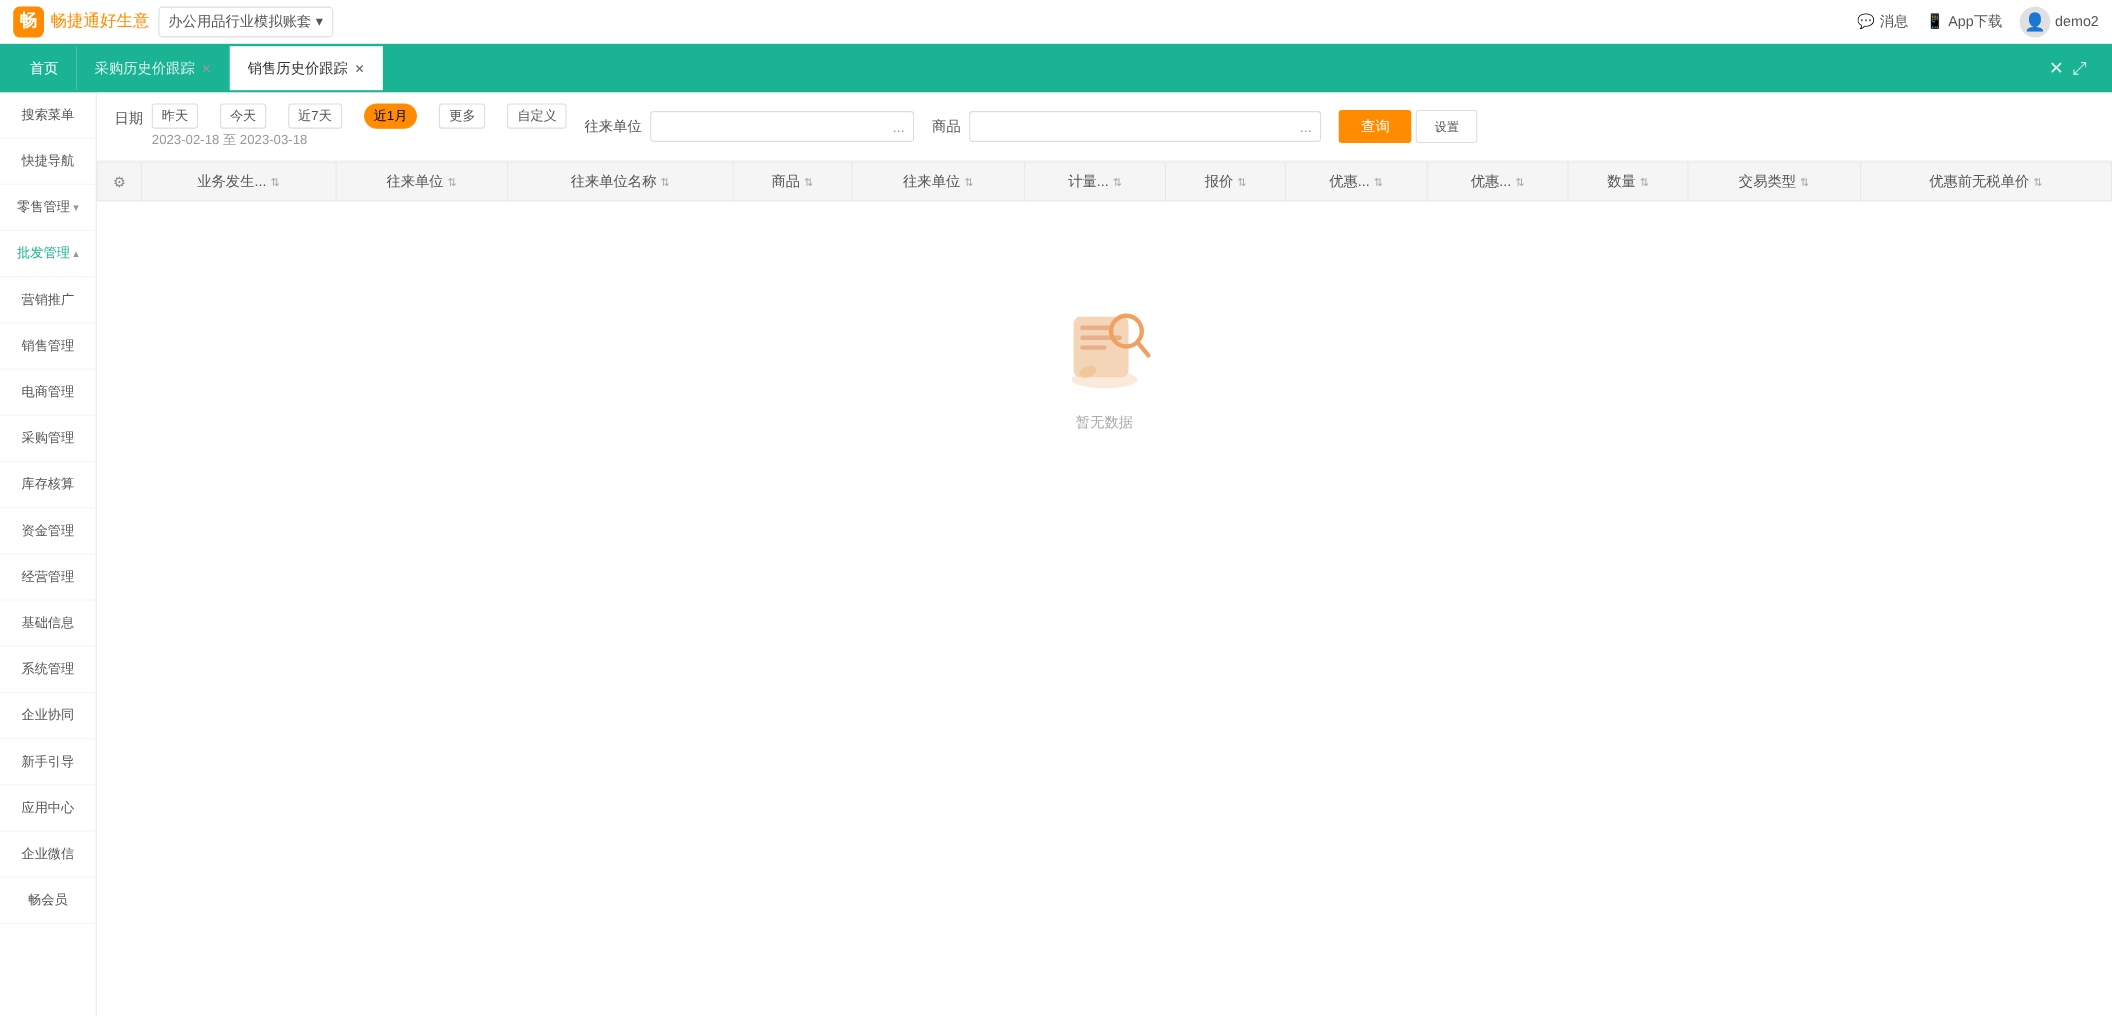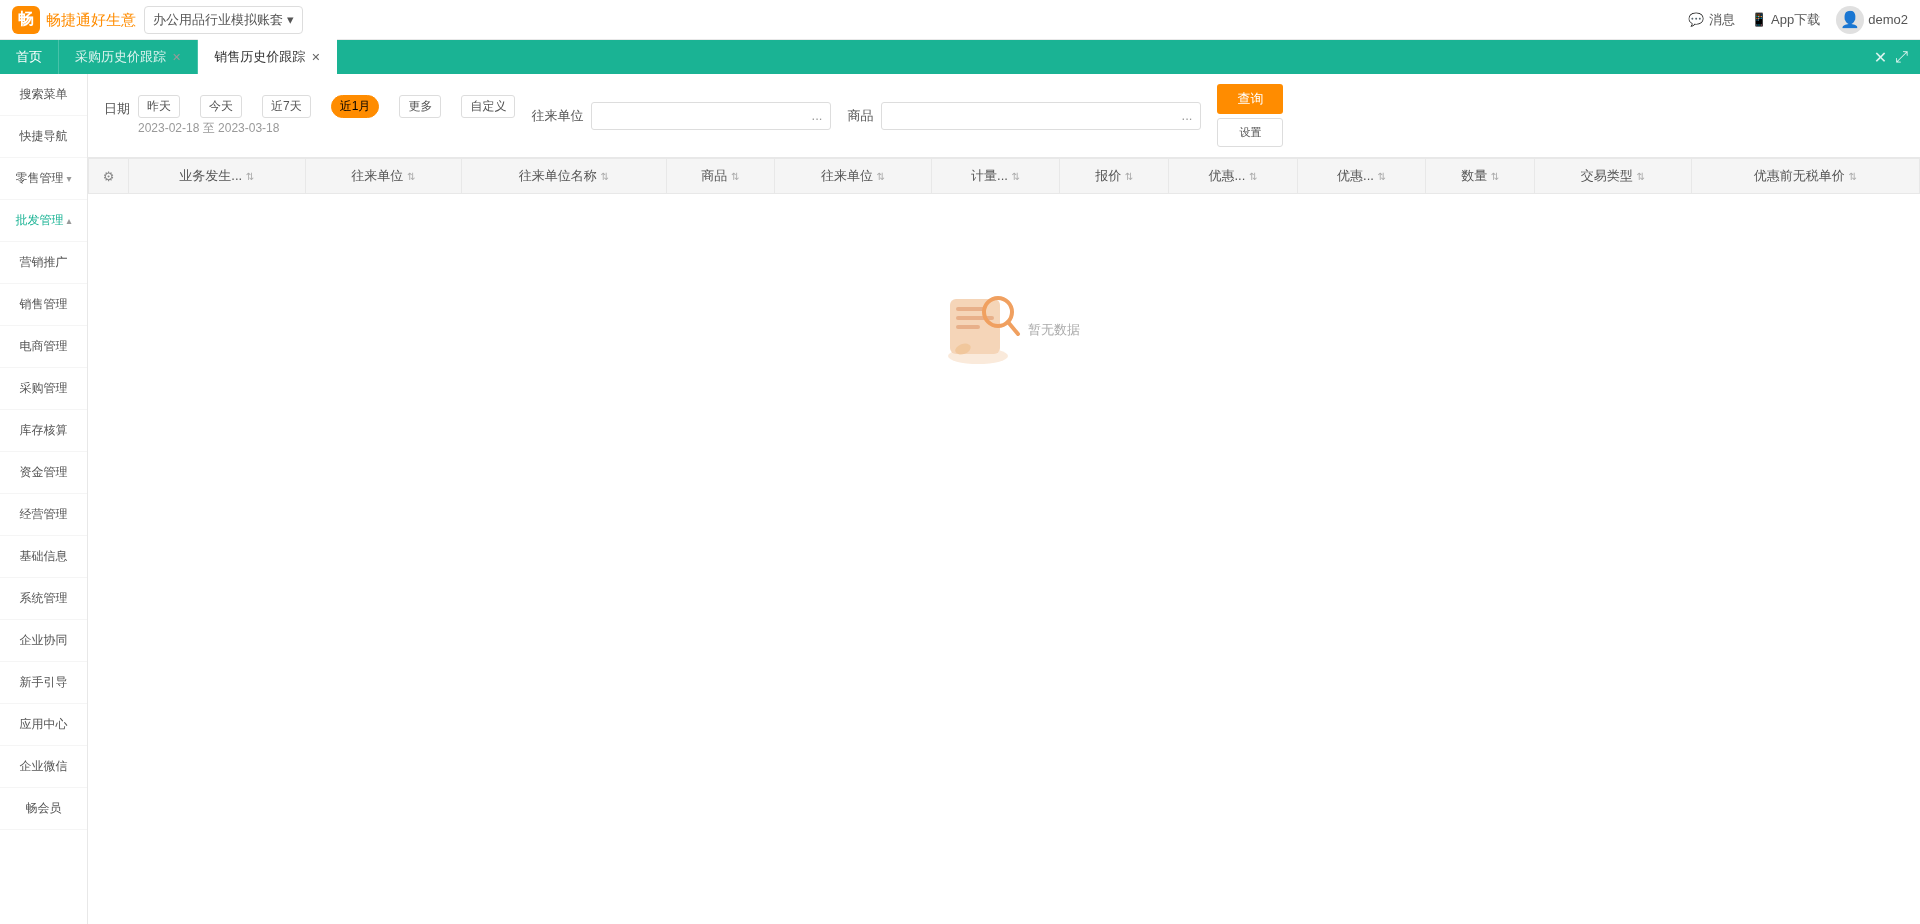--- a/index.html
+++ b/index.html
@@ -10,21 +10,21 @@
     .top-bar-left { display: flex; align-items: center; gap: 8px; }
     .logo-area { display: flex; align-items: center; gap: 6px; }
     .logo-icon { width: 28px; height: 28px; background: #ff8c00; border-radius: 6px; display: flex; align-items: center; justify-content: center; color: #fff; font-size: 16px; font-weight: bold; }
     .logo-text { font-size: 15px; color: #ff8c00; line-height: 1.3; }
     .dropdown-selector { display: flex; align-items: center; gap: 4px; padding: 4px 8px; border: 1px solid #ddd; border-radius: 4px; cursor: pointer; font-size: 13px; color: #555; background: #fff; }
     .top-bar-right { display: flex; align-items: center; gap: 16px; }
     .top-bar-right-item { display: flex; align-items: center; gap: 4px; cursor: pointer; color: #555; font-size: 13px; }
     .avatar { width: 28px; height: 28px; border-radius: 50%; background: #e0e0e0; overflow: hidden; display: flex; align-items: center; justify-content: center; }
 
     
-    .tab-bar { height: 34px; background: #1ab394; display: flex; align-items: center; padding: 0; flex-shrink: 0; }
+    .tab-bar { height: 44px; background: #1ab394; display: flex; align-items: center; padding: 11px; flex-shrink: 0; }
     .tab-item { height: 40px; display: flex; align-items: center; padding: 0 16px; cursor: pointer; font-size: 13px; color: rgba(255,255,255,0.85); gap: 6px; border-right: 1px solid rgba(255,255,255,0.2); }
     .tab-item.home { background: transparent; color: #fff; font-weight: 500; }
     .tab-item.active { background: #fff; color: #333; }
     .tab-item .close-btn { font-size: 11px; color: #999; cursor: pointer; }
     .tab-item.active .close-btn { color: #666; }
     .tab-spacer { flex: 1; }
     .tab-controls { display: flex; align-items: center; gap: 8px; padding: 0 12px; }
     .tab-control-btn { color: rgba(255,255,255,0.85); cursor: pointer; font-size: 16px; }
 
     
@@ -56,34 +56,34 @@
     .date-filters { display: flex; flex-direction: column; gap: 2px; }
     .date-btns { display: flex; align-items: flex-end; gap: 20px; }
     .date-btn { padding: 2px 8px; border: 1px solid #ddd; border-radius: 3px; cursor: pointer; font-size: 12px; color: #555; background: #fff; white-space: nowrap; }
     .date-btn.active { background: #ff8c00; color: #000000; border-color: #ff8c00; border-radius: 12px; }
     .date-range-text { font-size: 12px; color: #999; }
     .filter-input { display: flex; align-items: center; border: 1px solid #ddd; border-radius: 3px; background: #fff; min-width: 200px; height: 28px; padding: 0 8px; cursor: pointer; }
     .filter-input-text { flex: 1; font-size: 13px; color: #999; }
     .filter-input-dots { color: #999; font-size: 13px; }
     .query-btn { background: #ff8c00; color: #fff; border: none; border-radius: 3px; padding: 6px 20px; cursor: pointer; font-size: 13px; font-weight: 500; }
     .settings-btn { background: #fff; border: 1px solid #ddd; border-radius: 3px; padding: 6px 16px; cursor: pointer; font-size: 11px; color: #555; }
-    .btn-group { display: flex; flex-direction: column; gap: 4px; }
+    .btn-group { display: flex; flex-direction: row; gap: 4px; }
 
     
     .table-container { flex: 1; overflow: auto; background: #fff; }
     .data-table { width: 100%; border-collapse: collapse; }
     .data-table th { background: #f5f5f5; border: 1px solid #e8e8e8; padding: 8px 10px; font-size: 13px; color: #555; font-weight: 500; white-space: nowrap; cursor: pointer; user-select: none; }
     .data-table th:first-child { width: 40px; }
     .data-table th .sort-icon { color: #aaa; font-size: 10px; }
     .data-table td { border: 1px solid #e8e8e8; padding: 8px 10px; font-size: 13px; color: #333; }
     .gear-cell { display: flex; align-items: center; justify-content: center; }
     .gear-icon-cell { color: #888; cursor: pointer; }
 
     
-    .empty-state { display: flex; flex-direction: row; align-items: center; justify-content: center; padding: 80px 0; }
+    .empty-state { display: flex; flex-direction: column; align-items: center; justify-content: center; padding: 80px 0; }
     .empty-illustration { width: 100px; height: 100px; position: relative; margin-bottom: 12px; }
     .empty-text { font-size: 13px; color: #aaa; }
 
     
     .illus-svg { width: 100px; height: 100px; }
   </style>
 </head>
 <body>
 
 <div class="top-bar">

